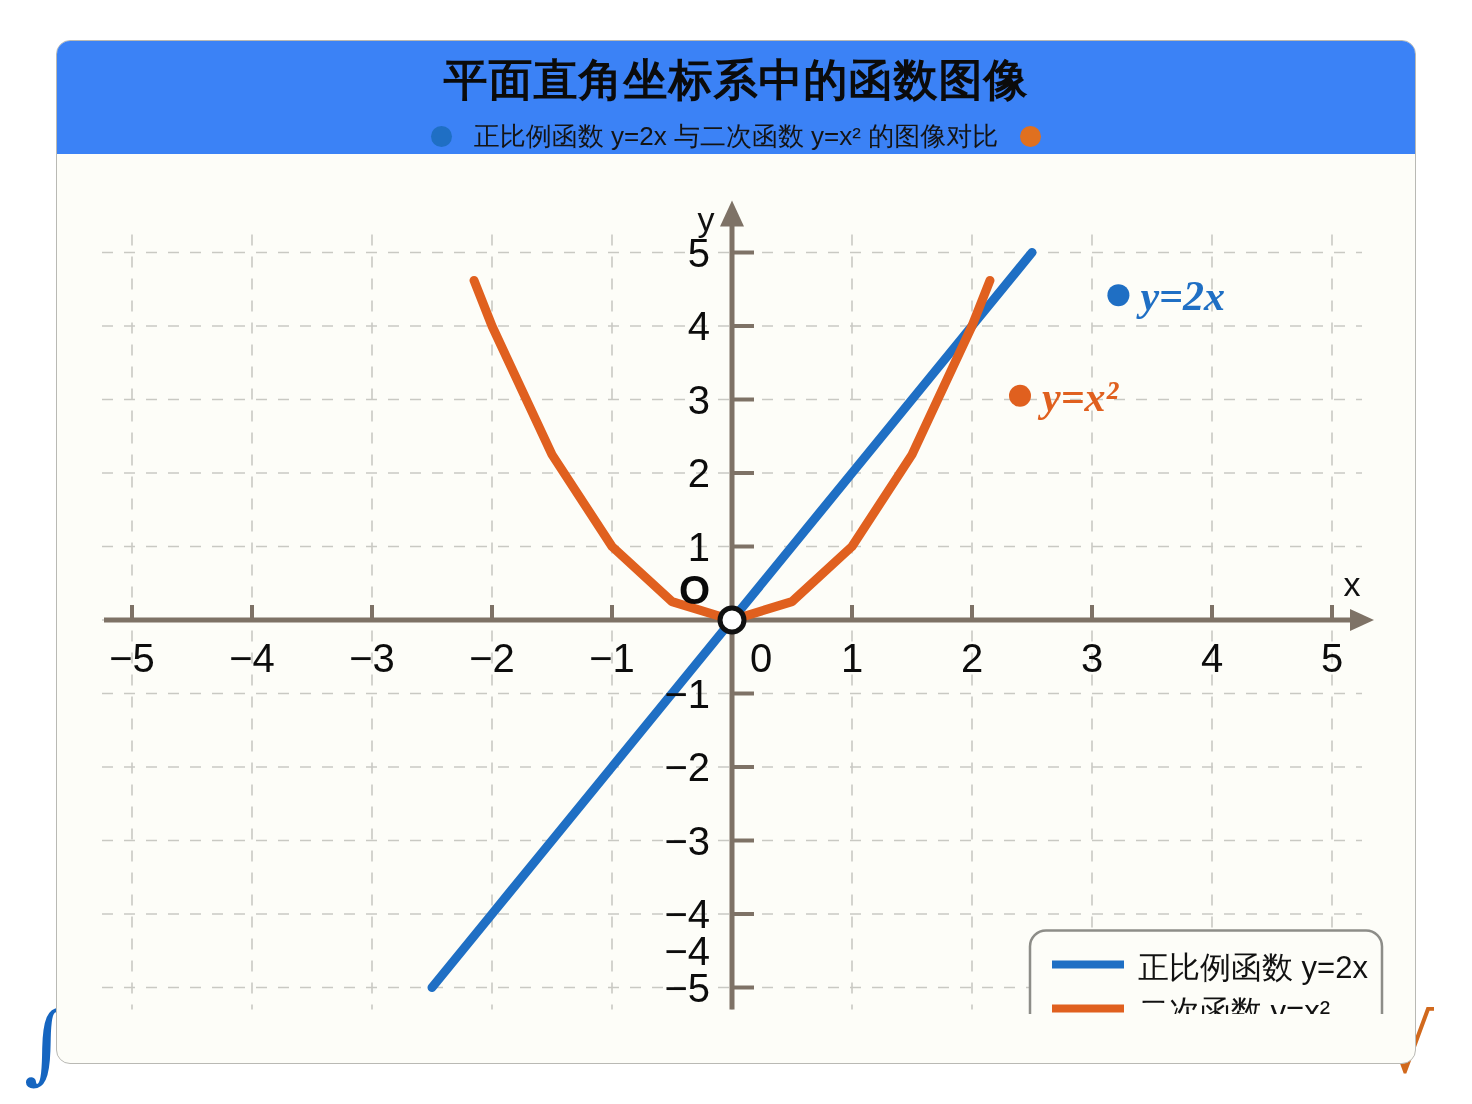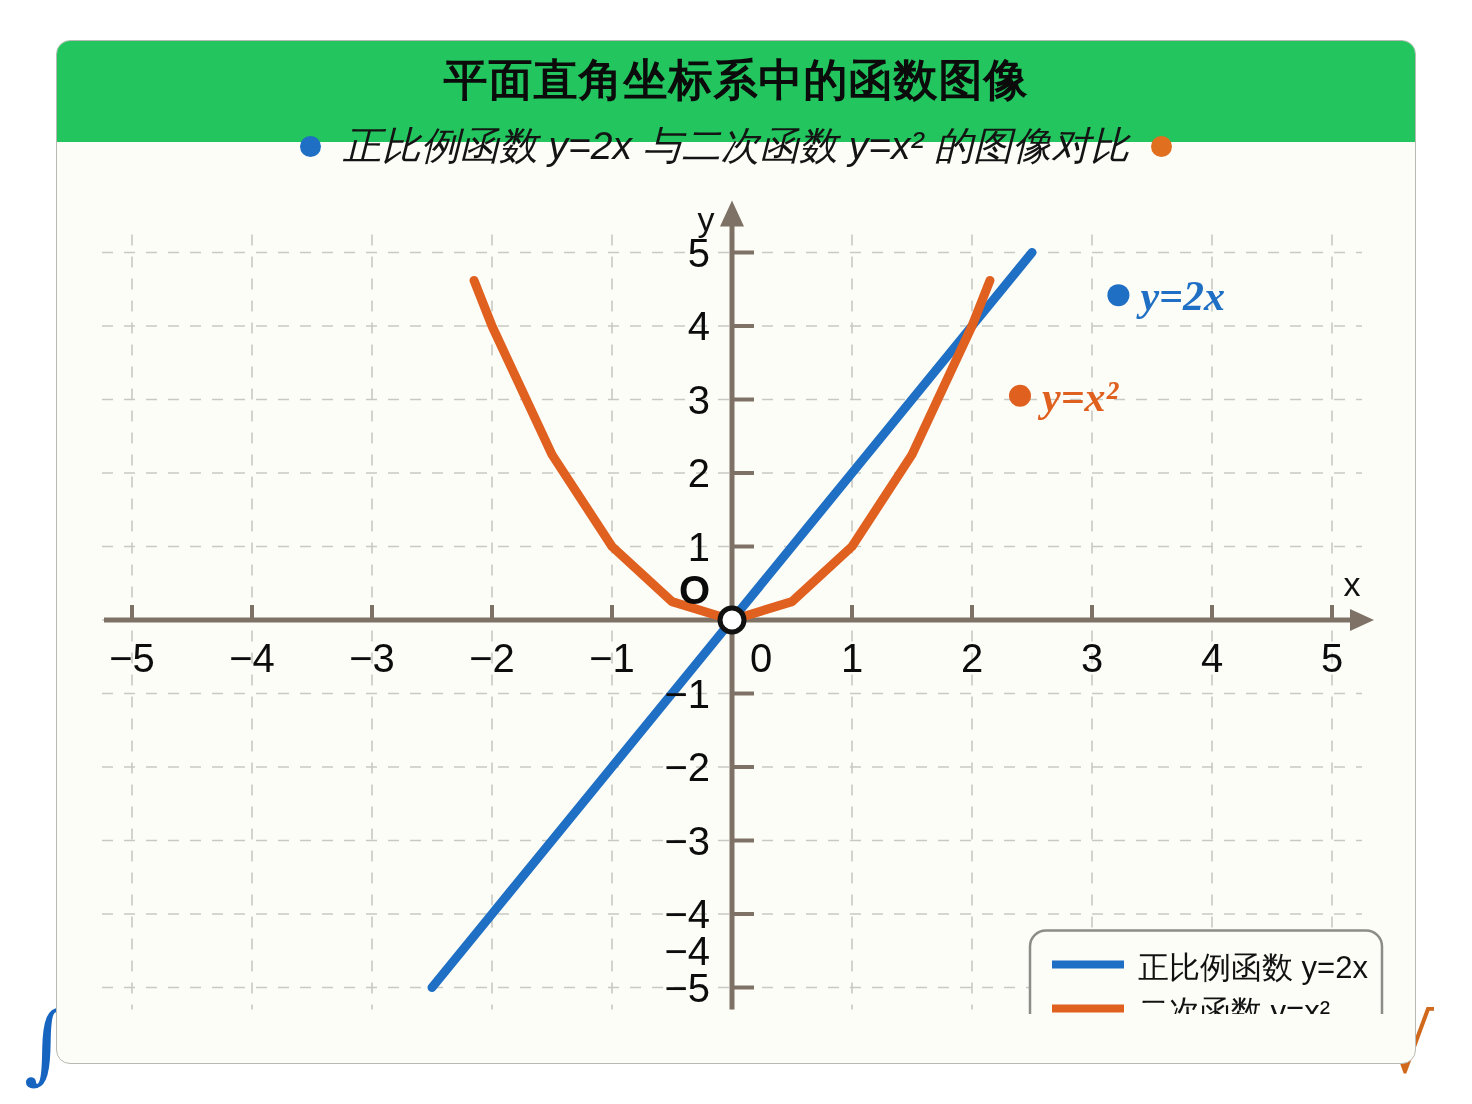--- a/index.html
+++ b/index.html
@@ -27,22 +27,22 @@
     box-sizing: border-box;
     overflow: hidden;
   }
 
   
   #header {
     position: absolute;
     left: 0;
     top: 0;
     width: 100%;
-    height: 101px;
-    background: #22c55e;
+    height: 113px;
+    background: #3b82f6;
     box-sizing: border-box;
   }
   #chart-title {
     position: absolute;
     left: 0; top: 10px;
     width: 100%;
     text-align: center;
     font-size: 44px;
     font-weight: bold;
     color: #0b0b0b;
@@ -52,24 +52,23 @@
   #subtitle-row {
     position: absolute;
     left: 0; top: 78px;
     width: 100%;
     display: flex;
     align-items: center;
     justify-content: center;
     gap: 22px;
   }
   #chart-subtitle {
-    font-size: 39px;
+    font-size: 26px;
     color: #141414;
     white-space: nowrap;
-    font-style: italic;
   }
   .sub-dot {
     width: 21px; height: 21px;
     border-radius: 50%;
     flex: none;
   }
 
   
   #plot-wrap {
     position: absolute;

